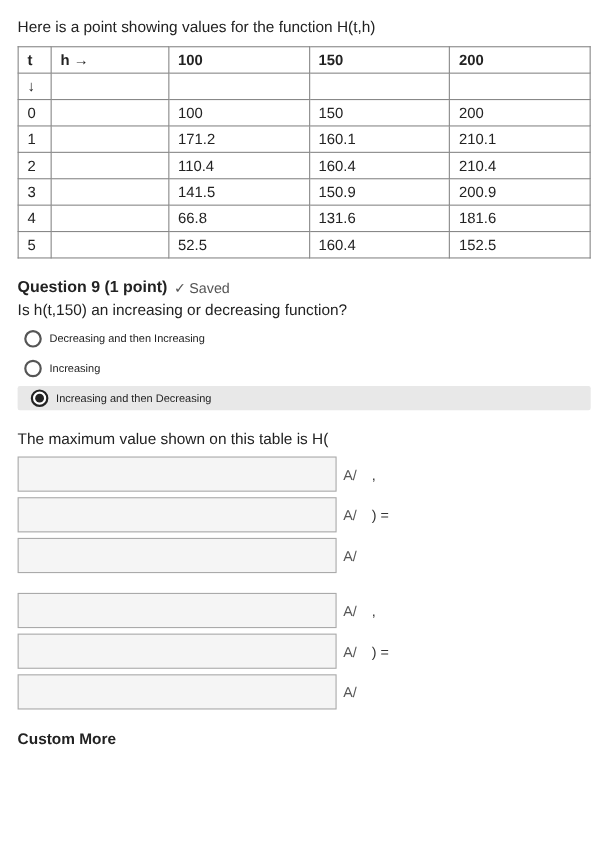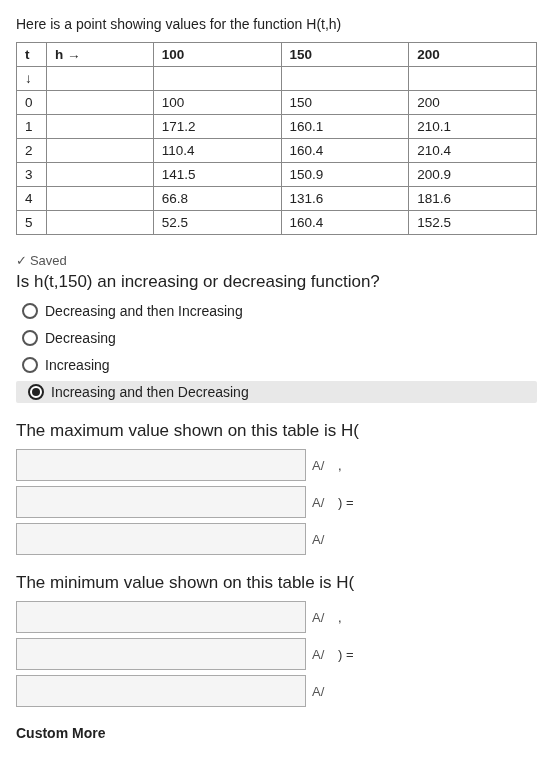--- a/index.html
+++ b/index.html
@@ -56,32 +56,32 @@
       color: #555;
       font-size: 13px;
       display: flex;
       align-items: center;
       gap: 3px;
     }
     .checkmark {
       color: #555;
     }
     .question-prompt {
-      font-size: 17px;
+      font-size: 14px;
       margin-bottom: 8px;
     }
 
     
     .radio-option {
       display: flex;
       align-items: center;
       gap: 7px;
       margin-bottom: 5px;
       padding: 3px 6px;
-      font-size: 14px;
+      font-size: 10px;
     }
     .radio-option.selected {
       background: #e8e8e8;
       border-radius: 2px;
       padding-left: 12px;
     }
     .radio-circle {
       width: 16px;
       height: 16px;
       border-radius: 50%;
@@ -201,37 +201,34 @@
         <td></td>
         <td>52.5</td>
         <td>160.4</td>
         <td>152.5</td>
       </tr>
     </tbody>
 </table>
 
 <div class="question-block">
   <div class="question-title">
+    <span>Question 9 (1 point)</span>
     <span class="saved-label">
       <span class="checkmark">✓</span>
       <span>Saved</span>
     </span>
   </div>
   <p class="question-prompt">Is h(t,150) an increasing or decreasing function?</p>
   <div id="q9-options">
       <div class="radio-option">
         <span class="radio-circle"></span>
         <span>Decreasing and then Increasing</span>
       </div>
       <div class="radio-option">
         <span class="radio-circle"></span>
-        <span>Decreasing</span>
-      </div>
-      <div class="radio-option">
-        <span class="radio-circle"></span>
         <span>Increasing</span>
       </div>
       <div class="radio-option selected">
         <span class="radio-circle filled"></span>
         <span>Increasing and then Decreasing</span>
       </div>
     </div>
 </div>
 
 <div class="question-block">
@@ -248,21 +245,20 @@
       <span class="equals-label">) =</span>
     </div>
     <div class="input-row">
       <div class="input-box"></div>
       <span class="input-symbol">A/</span>
     </div>
   </div>
 </div>
 
 <div class="question-block">
-  <p class="question-prompt">The minimum value shown on this table is H(</p>
   <div class="input-group">
     <div class="input-row">
       <div class="input-box"></div>
       <span class="input-symbol">A/</span>
       <span class="equals-label">,</span>
     </div>
     <div class="input-row">
       <div class="input-box"></div>
       <span class="input-symbol">A/</span>
       <span class="equals-label">) =</span>

